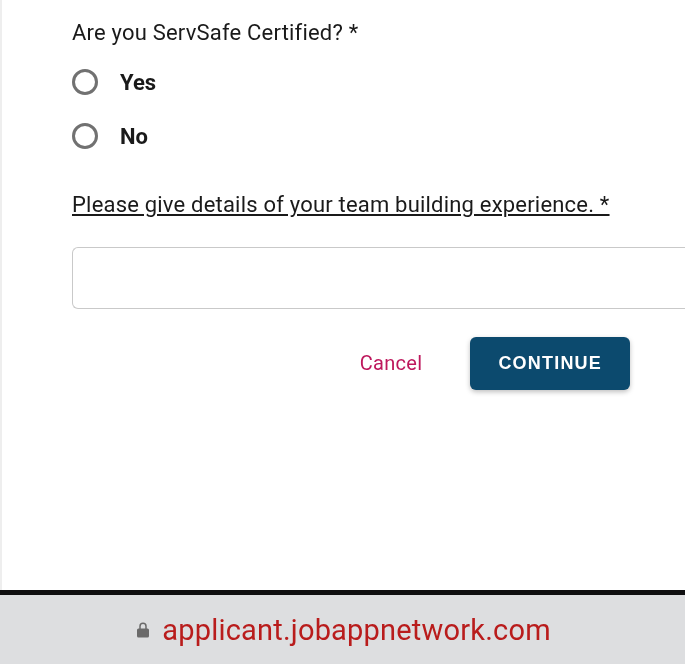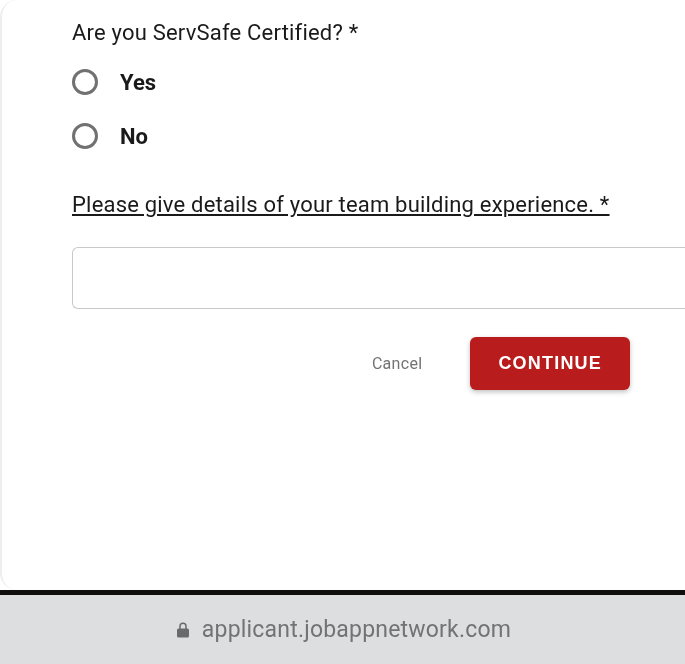--- a/index.html
+++ b/index.html
@@ -9,21 +9,20 @@
       width: 685px;
       height: 664px;
       position: relative;
       overflow: hidden;
     }
     .form-container {
       padding: 20px 0 0 70px;
       border-left: 2px solid #eee;
       height: calc(100% - 74px);
       position: relative;
-      border-radius: 17px;
     }
     .question-label {
       font-size: 22px;
       color: #1a1a1a;
       margin-bottom: 24px;
       letter-spacing: 0.2px;
     }
     .radio-group {
       margin-bottom: 42px;
     }
@@ -69,28 +68,28 @@
     }
     .button-row {
       display: flex;
       justify-content: flex-end;
       align-items: center;
       gap: 48px;
       margin-top: 24px;
       padding-right: 55px;
     }
     .cancel-link {
-      color: #737373;
-      font-size: 16px;
+      color: #be185d;
+      font-size: 20px;
       text-decoration: none;
       cursor: pointer;
       letter-spacing: 0.3px;
     }
     .continue-button {
-      background: #b91c1c;
+      background: #0c4a6e;
       color: #fff;
       border: none;
       border-radius: 6px;
       padding: 16px 28px;
       font-size: 18px;
       font-weight: 600;
       letter-spacing: 1.2px;
       cursor: pointer;
       box-shadow: 0 2px 5px rgba(0,0,0,0.25);
     }
@@ -106,22 +105,22 @@
       align-items: center;
       justify-content: center;
       gap: 10px;
     }
     .lock-icon svg {
       width: 18px;
       height: 20px;
       display: block;
     }
     .url-text {
-      font-size: 23px;
-      color: #737373;
+      font-size: 29px;
+      color: #b91c1c;
       letter-spacing: 0.2px;
     }
   </style>
 </head>
 <body>
 
 <div class="form-container">
 
   <div class="question-label">Are you ServSafe Certified? *</div>
 

